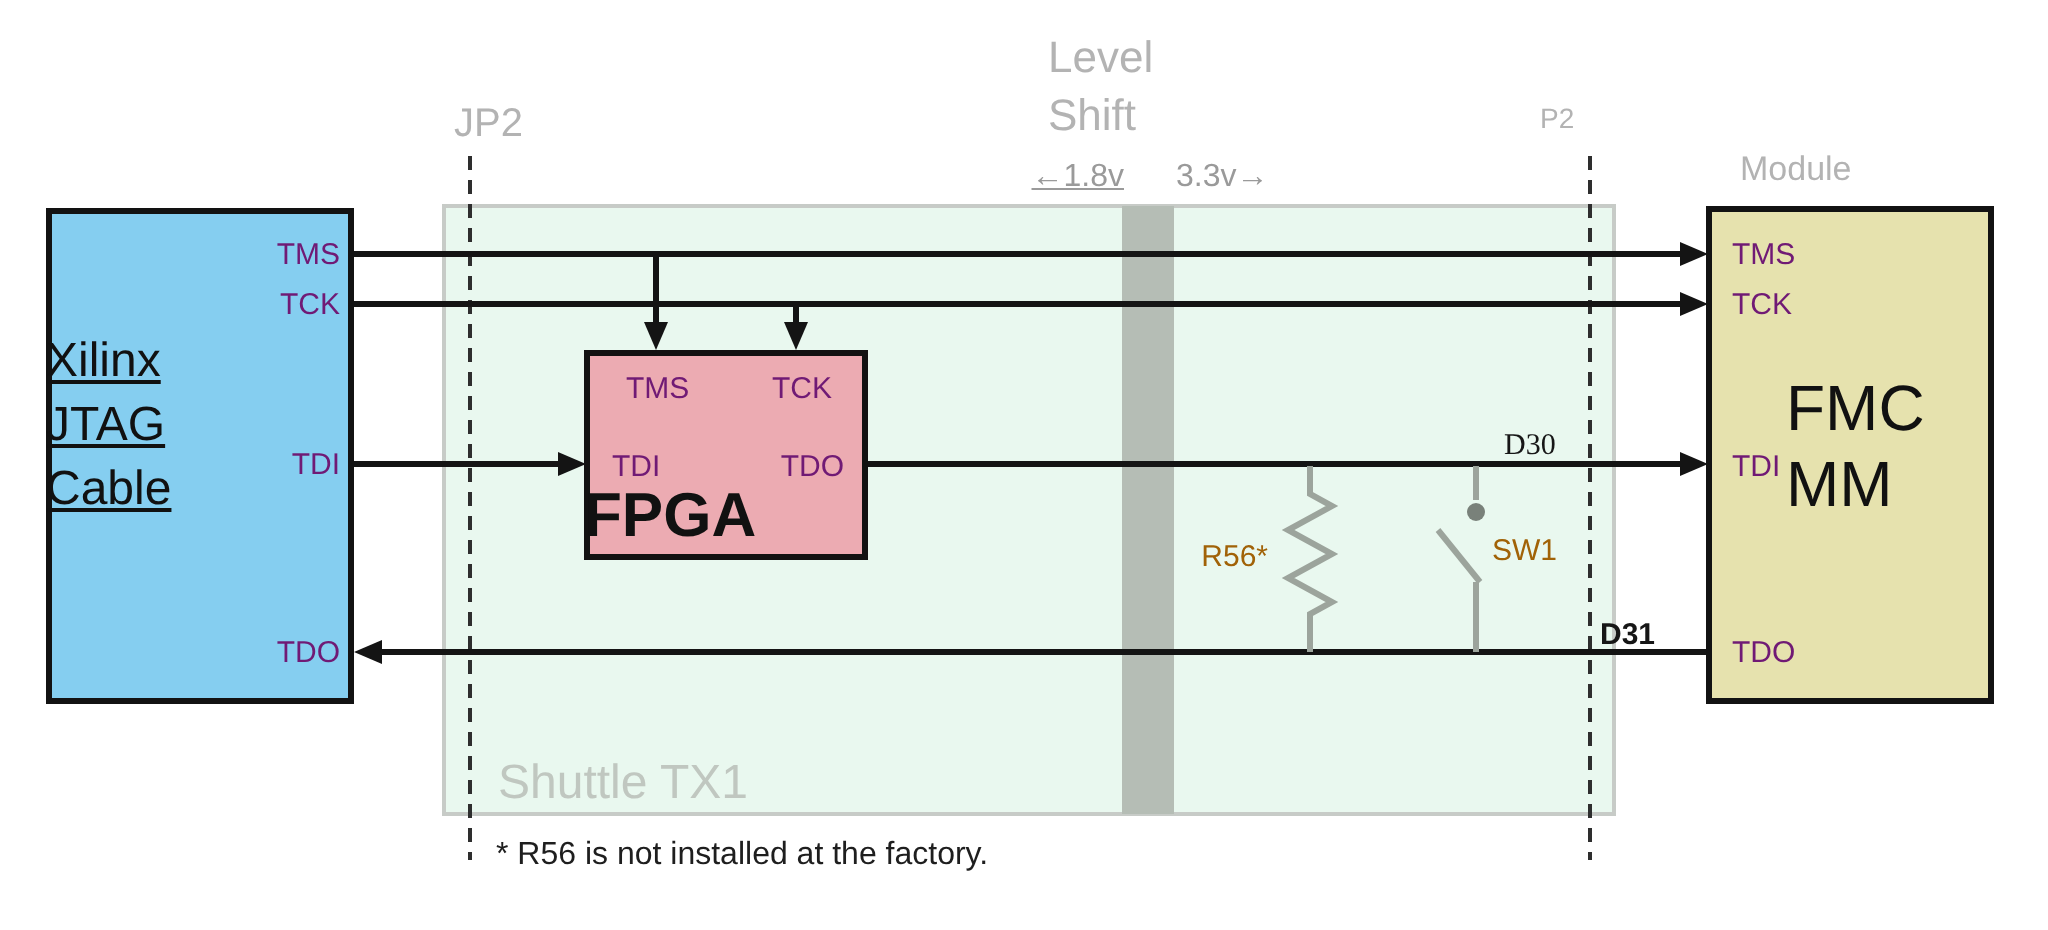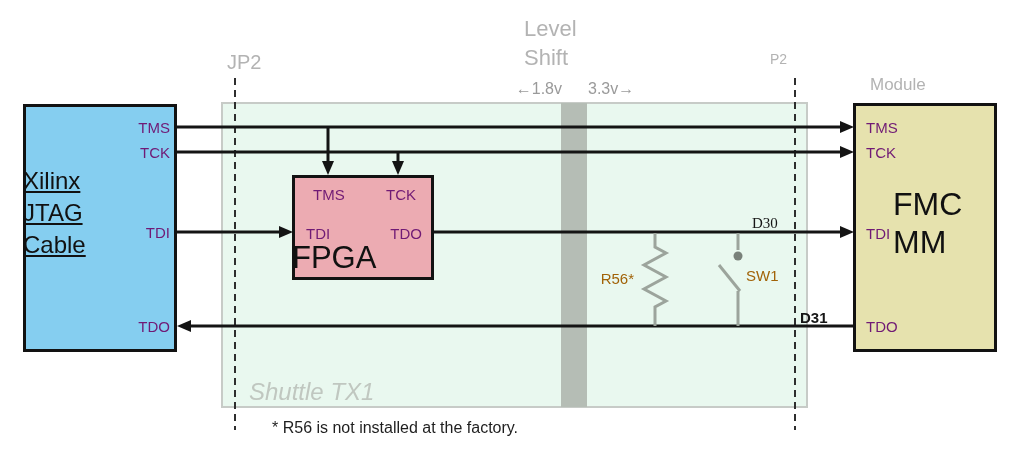--- a/index.html
+++ b/index.html
@@ -33,28 +33,28 @@
     border: 3px solid #121212;
     box-sizing: border-box;
   }
   .cable-box  { left: 23px;  top: 104px; width: 154px; height: 248px; background: #85CEF0; }
   .fpga-box   { left: 292px; top: 175px; width: 142px; height: 105px; background: #ECABB2; }
   .module-box { left: 853px; top: 103px; width: 144px; height: 249px; background: #E6E2AE; }
 
   
   .title    { color: #111111; }
   .cable-title  { left: 23px;  top: 165px; width: 118px; font-size: 24px; line-height: 32px; text-decoration: underline; }
-  .fpga-title   { left: 292px; top: 242px; width: 130px; font-size: 31px; }
+  .fpga-title   { left: 292px; top: 242px; width: 130px; font-size: 31px; font-weight: bold; }
   .module-title { left: 893px; top: 185px; width: 112px; font-size: 32px; line-height: 38px; }
   .port   { font-size: 15px; color: #701a75; }
   .ghost  { color: #B3B3B3; }
   .volt   { font-size: 16px; color: #9A9A9A; }
   .net    { font-size: 15px; color: #161616; }
   .comp   { font-size: 15px; color: #a16207; }
-  .board-name { font-size: 24px; color: #C0C7C0; font-style: italic; }
+  .board-name { font-size: 24px; color: #C0C7C0; }
   .footnote   { font-size: 16px; color: #1E1E1E; }
 
   .wiring {
     position: absolute;
     left: 0; top: 0;
     pointer-events: none;
   }
 </style>
 </head>
 <body>
@@ -124,26 +124,26 @@
   <div class="lbl port" style="left:866px; top:226px;">TDI</div>
   <div class="lbl port" style="left:866px; top:319px;">TDO</div>
 
   <div class="lbl ghost center" style="left:210px; top:52px; width:50px; font-size:20px;margin-left:17px;">JP2</div>
   <div class="lbl ghost center" style="left:770px; top:52px; width:50px; font-size:14px;">P2</div>
 
   <div class="lbl ghost center" style="left:524px; top:14px; width:100px; font-size:22px; line-height:29px;">
     <div>Level</div>
     <div>Shift</div>
   </div>
-  <div class="lbl volt right" style="left:482px; top:81px; width:80px;">←1.8v</div>
+  <div class="lbl volt right" style="left:482px; top:81px; width:80px;text-decoration:underline;">←1.8v</div>
   <div class="lbl volt" style="left:588px; top:81px;">3.3v→</div>
 
   <div class="lbl board-name" style="left:249px; top:380px;">Shuttle TX1</div>
 
   <div class="lbl net center" style="left:752px; top:216px; width:40px;font-family:Liberation Serif, serif;">D30</div>
   <div class="lbl net center" style="left:800px; top:310px; width:40px;font-weight:bold;">D31</div>
 
   <div class="lbl comp right" style="left:596px; top:271px; width:38px;">R56*</div>
   <div class="lbl comp" style="left:746px; top:268px;">SW1</div>
 
-  <div class="lbl footnote" style="left:272px; top:420px;">* R56 is not installed at the factory.</div>
+  <div class="lbl footnote" style="left:248px; top:420px;">* R56 is not installed at the factory.</div>
 
 </div>
 
 </body></html>

